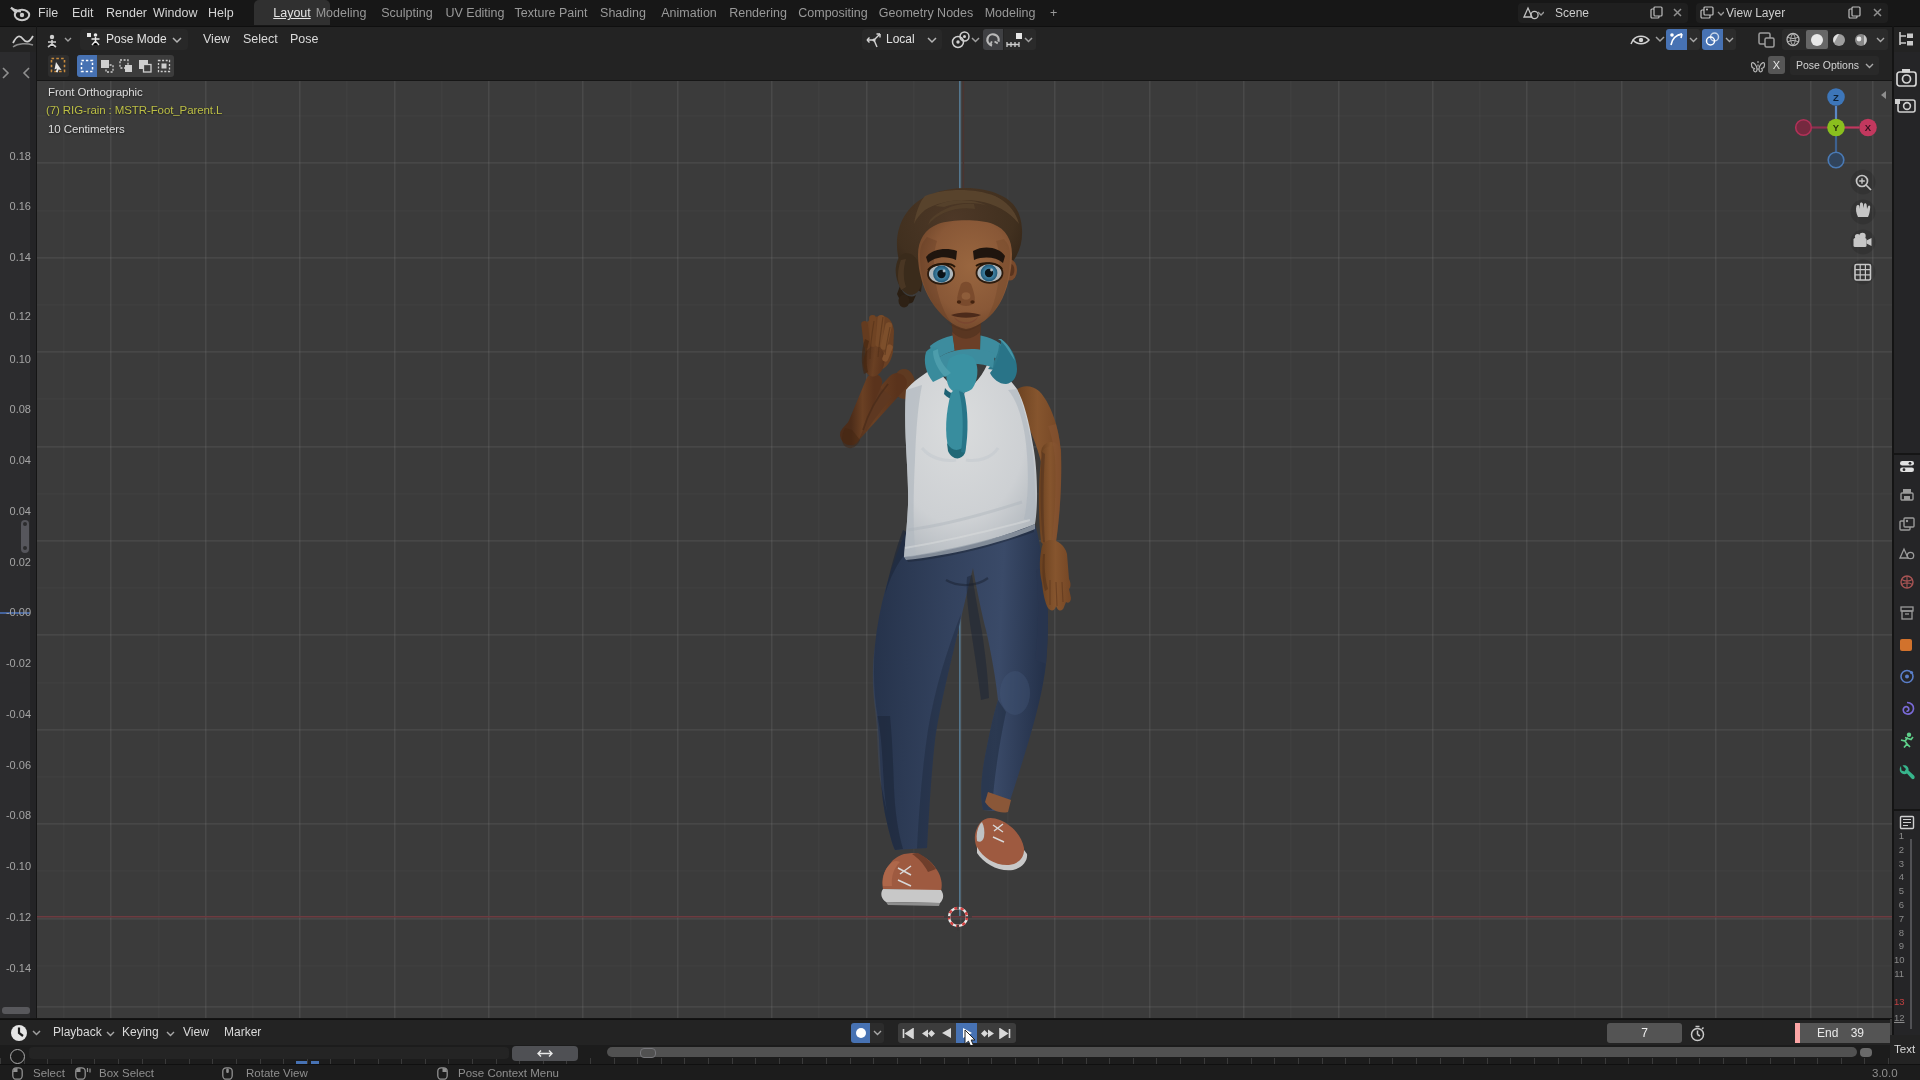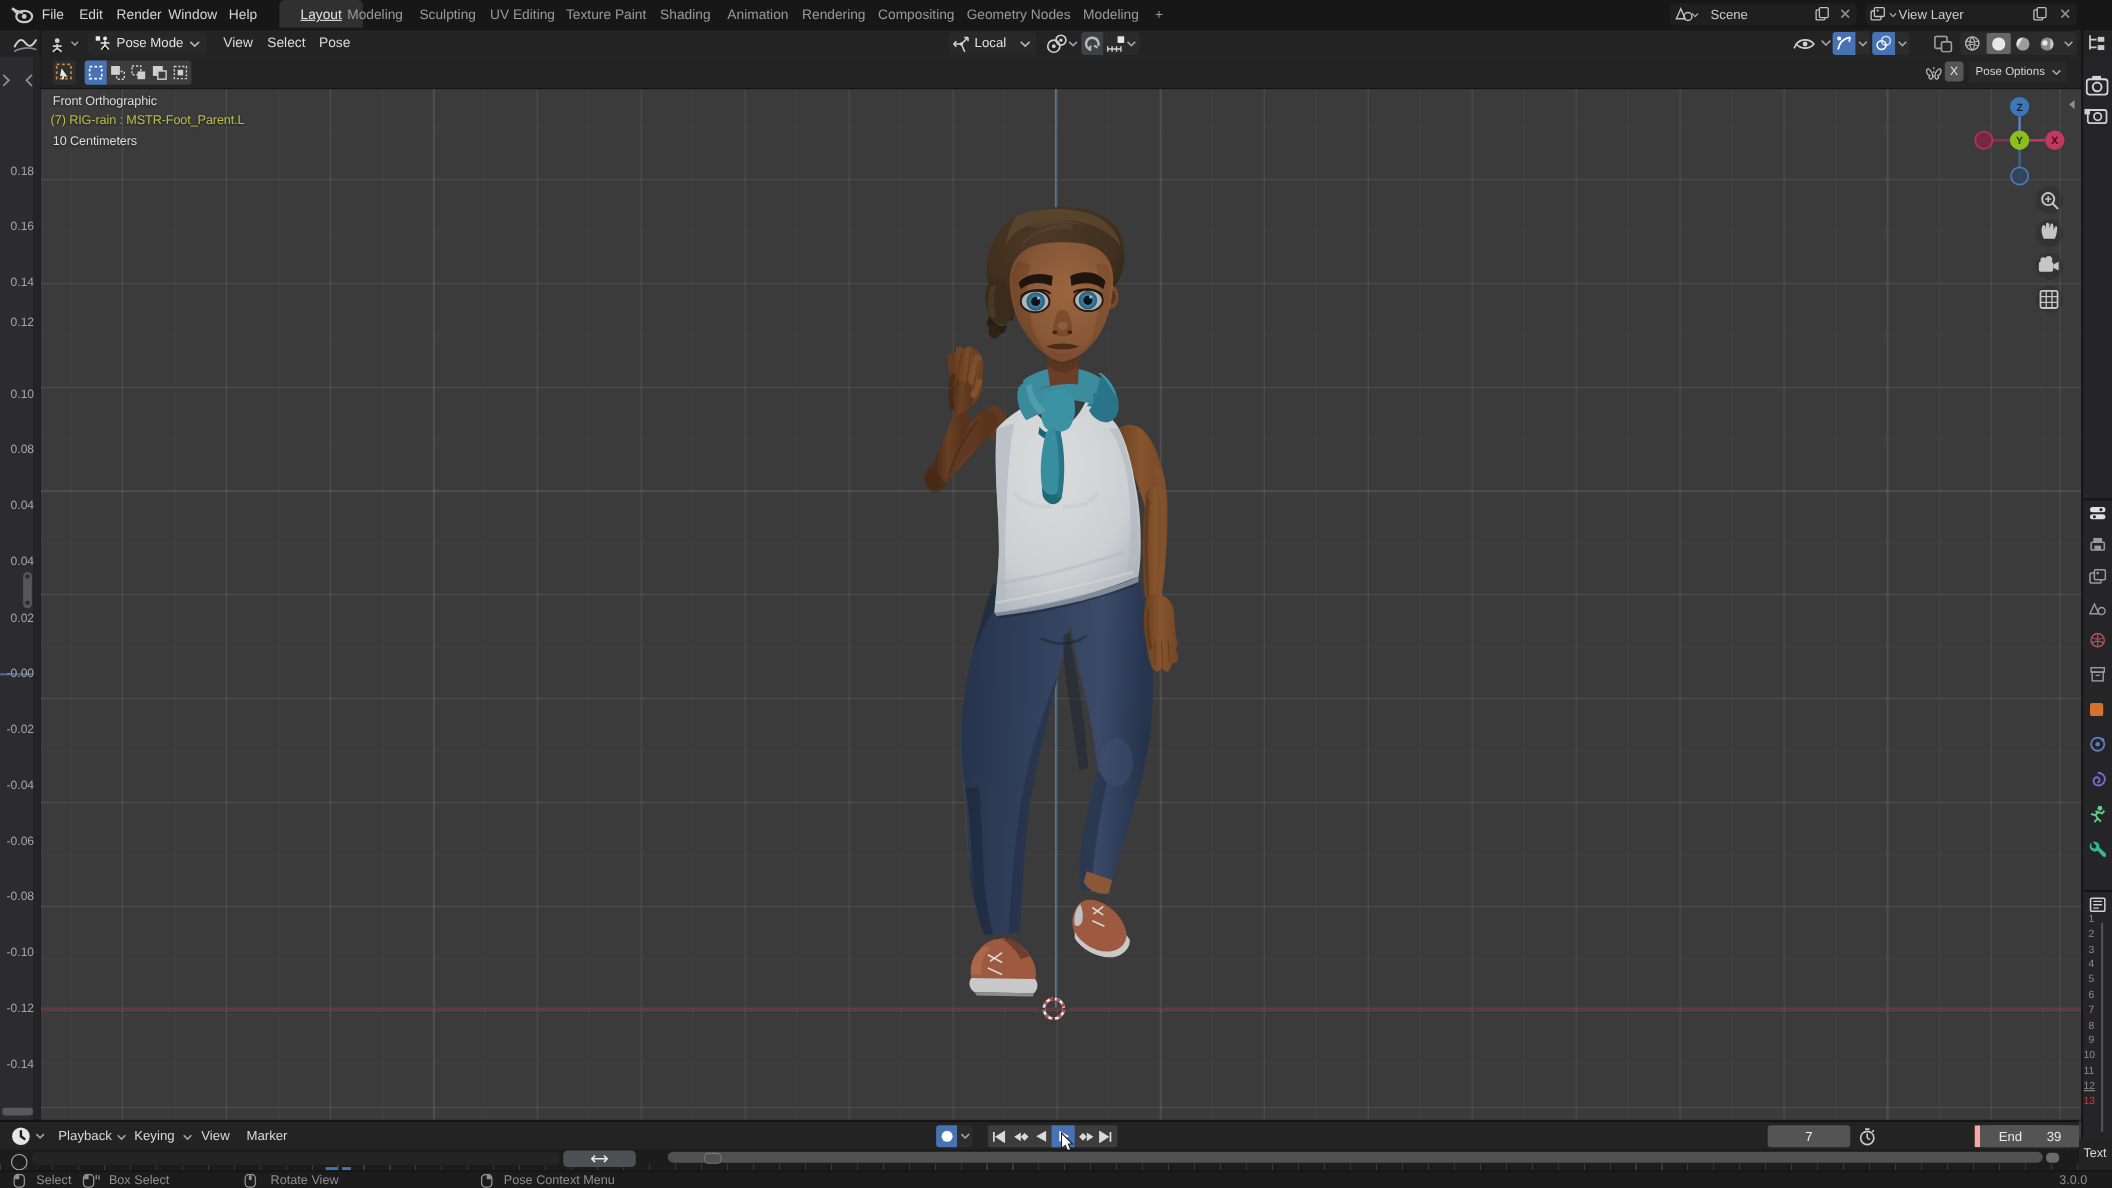--- a/index.html
+++ b/index.html
@@ -261,21 +261,21 @@
     </div>
   </div>
 
   <div class="abs" id="lstrip">
     <div style="position:absolute;left:30px;top:0;width:6px;height:967px;background:#242426;"></div>
     <div style="position:absolute;left:0;top:559.5px;width:30px;height:2px;background:#44639c;"></div>
 <div class="rnum" style="top:47px;padding-left:36px;">0.20</div>
     <div class="rnum" style="top:98px;">0.18</div>
     <div class="rnum" style="top:148px;">0.16</div>
     <div class="rnum" style="top:199px;">0.14</div>
-    <div class="rnum" style="top:235px;text-align:right;">0.12</div>
+    <div class="rnum" style="top:258px;text-align:right;">0.12</div>
     <div class="rnum" style="top:301px;">0.10</div>
     <div class="rnum" style="top:351px;">0.08</div>
     <div class="rnum" style="top:402px;">0.04</div>
     <div class="rnum" style="top:453px;">0.04</div>
     <div class="rnum" style="top:504px;">0.02</div>
     <div class="rnum" style="top:554px;">-0.00</div>
     <div class="rnum" style="top:605px;">-0.02</div>
     <div class="rnum" style="top:656px;">-0.04</div>
     <div class="rnum" style="top:707px;">-0.06</div>
     <div class="rnum" style="top:757px;">-0.08</div>
@@ -610,21 +610,21 @@
     <div style="position:absolute;left:0;top:792px;width:10px;text-align:right;font-size:9.5px;color:#8a8a8a;">2</div>
     <div style="position:absolute;left:0;top:806px;width:10px;text-align:right;font-size:9.5px;color:#8a8a8a;">3</div>
     <div style="position:absolute;left:0;top:819px;width:10px;text-align:right;font-size:9.5px;color:#8a8a8a;">4</div>
     <div style="position:absolute;left:0;top:833px;width:10px;text-align:right;font-size:9.5px;color:#8a8a8a;">5</div>
     <div style="position:absolute;left:0;top:847px;width:10px;text-align:right;font-size:9.5px;color:#8a8a8a;">6</div>
     <div style="position:absolute;left:0;top:861px;width:10px;text-align:right;font-size:9.5px;color:#8a8a8a;">7</div>
     <div style="position:absolute;left:0;top:875px;width:10px;text-align:right;font-size:9.5px;color:#8a8a8a;">8</div>
     <div style="position:absolute;left:0;top:888px;width:10px;text-align:right;font-size:9.5px;color:#8a8a8a;">9</div>
     <div style="position:absolute;left:0;top:902px;width:10px;text-align:right;font-size:9.5px;color:#8a8a8a;">10</div>
     <div style="position:absolute;left:0;top:916px;width:10px;text-align:right;font-size:9.5px;color:#8a8a8a;">11</div>
-    <div style="position:absolute;left:0;top:930px;width:10px;text-align:left;font-size:9.5px;color:#8a8a8a;text-decoration:underline;">12</div>
+    <div style="position:absolute;left:0;top:960px;width:10px;text-align:left;font-size:9.5px;color:#8a8a8a;text-decoration:underline;">12</div>
     <div style="position:absolute;left:0;top:944px;width:10px;text-align:right;font-size:9.5px;color:#c04040;">13</div>
   </div>
 
   <div class="abs" id="tlhdr">
     <svg style="position:absolute;left:10px;top:4px" width="32" height="18" viewBox="0 0 32 18">
       <circle cx="9" cy="9" r="8" fill="#e6e6e6"></circle>
       <path d="M9,3.5 L9,9 L13,12" stroke="#1d1d1d" stroke-width="2.2" fill="none"></path>
       <path d="M23,7 l3.5,3.5 3.5,-3.5" stroke="#9f9f9f" stroke-width="1.5" fill="none"></path>
     </svg>
     <div class="htext" style="left:53px;font-size:12px;">Playback</div>
@@ -674,21 +674,21 @@
     <svg style="position:absolute;left:1689px;top:5px" width="17" height="17" viewBox="0 0 17 17">
       <circle cx="8.5" cy="9.5" r="6" fill="none" stroke="#c9c9c9" stroke-width="1.5"></circle>
       <path d="M8.5,9.5 L8.5,5.5 M8.5,9.5 L11,11 M6.5,1.5 L10.5,1.5 M13,4 L14.5,2.5" stroke="#c9c9c9" stroke-width="1.5"></path>
     </svg>
     <div style="position:absolute;left:1804px;top:3px;width:86px;height:20px;background:#545454;border-radius:3px 0 0 3px;color:#e9e9e9;font-size:12px;">
       <span style="position:absolute;left:15px;line-height:20px;">Start</span>
         <span style="position:absolute;right:12px;line-height:20px;">1</span>
     </div>
     <div style="position:absolute;left:1795px;top:3px;width:84px;height:20px;background:#545454;border-radius:0 3px 3px 0;border-left:5px solid #fca5a5;color:#e9e9e9;font-size:12px;">
       <span style="position:absolute;left:17px;line-height:20px;">End</span>
-        <span style="position:absolute;right:10px;line-height:20px;">39</span>
+        <span style="position:absolute;right:20px;line-height:20px;">39</span>
     </div>
   </div>
   <div class="abs" id="tlbody">
     <div style="position:absolute;left:0;top:13px;width:1890px;height:6px;background:
       repeating-linear-gradient(to right, #3a3a3a 0px,#3a3a3a 1px, transparent 1px, transparent 23.6px);"></div>
     <div style="position:absolute;left:10px;top:4px;width:13px;height:13px;border:1.6px solid #ababab;border-radius:50%;"></div>
     <div style="position:absolute;left:29px;top:2px;width:480px;height:12px;background:#242424;border-radius:4px;"></div>
     <div style="position:absolute;left:512px;top:1px;width:66px;height:15px;background:#4f5054;border-radius:4px;">
       <svg style="position:absolute;left:25px;top:3px" width="16" height="9" viewBox="0 0 16 9">
         <path d="M1,4.5 L15,4.5 M4,1.5 L1,4.5 L4,7.5 M12,1.5 L15,4.5 L12,7.5" stroke="#e8e8e8" stroke-width="1.4" fill="none"></path>

